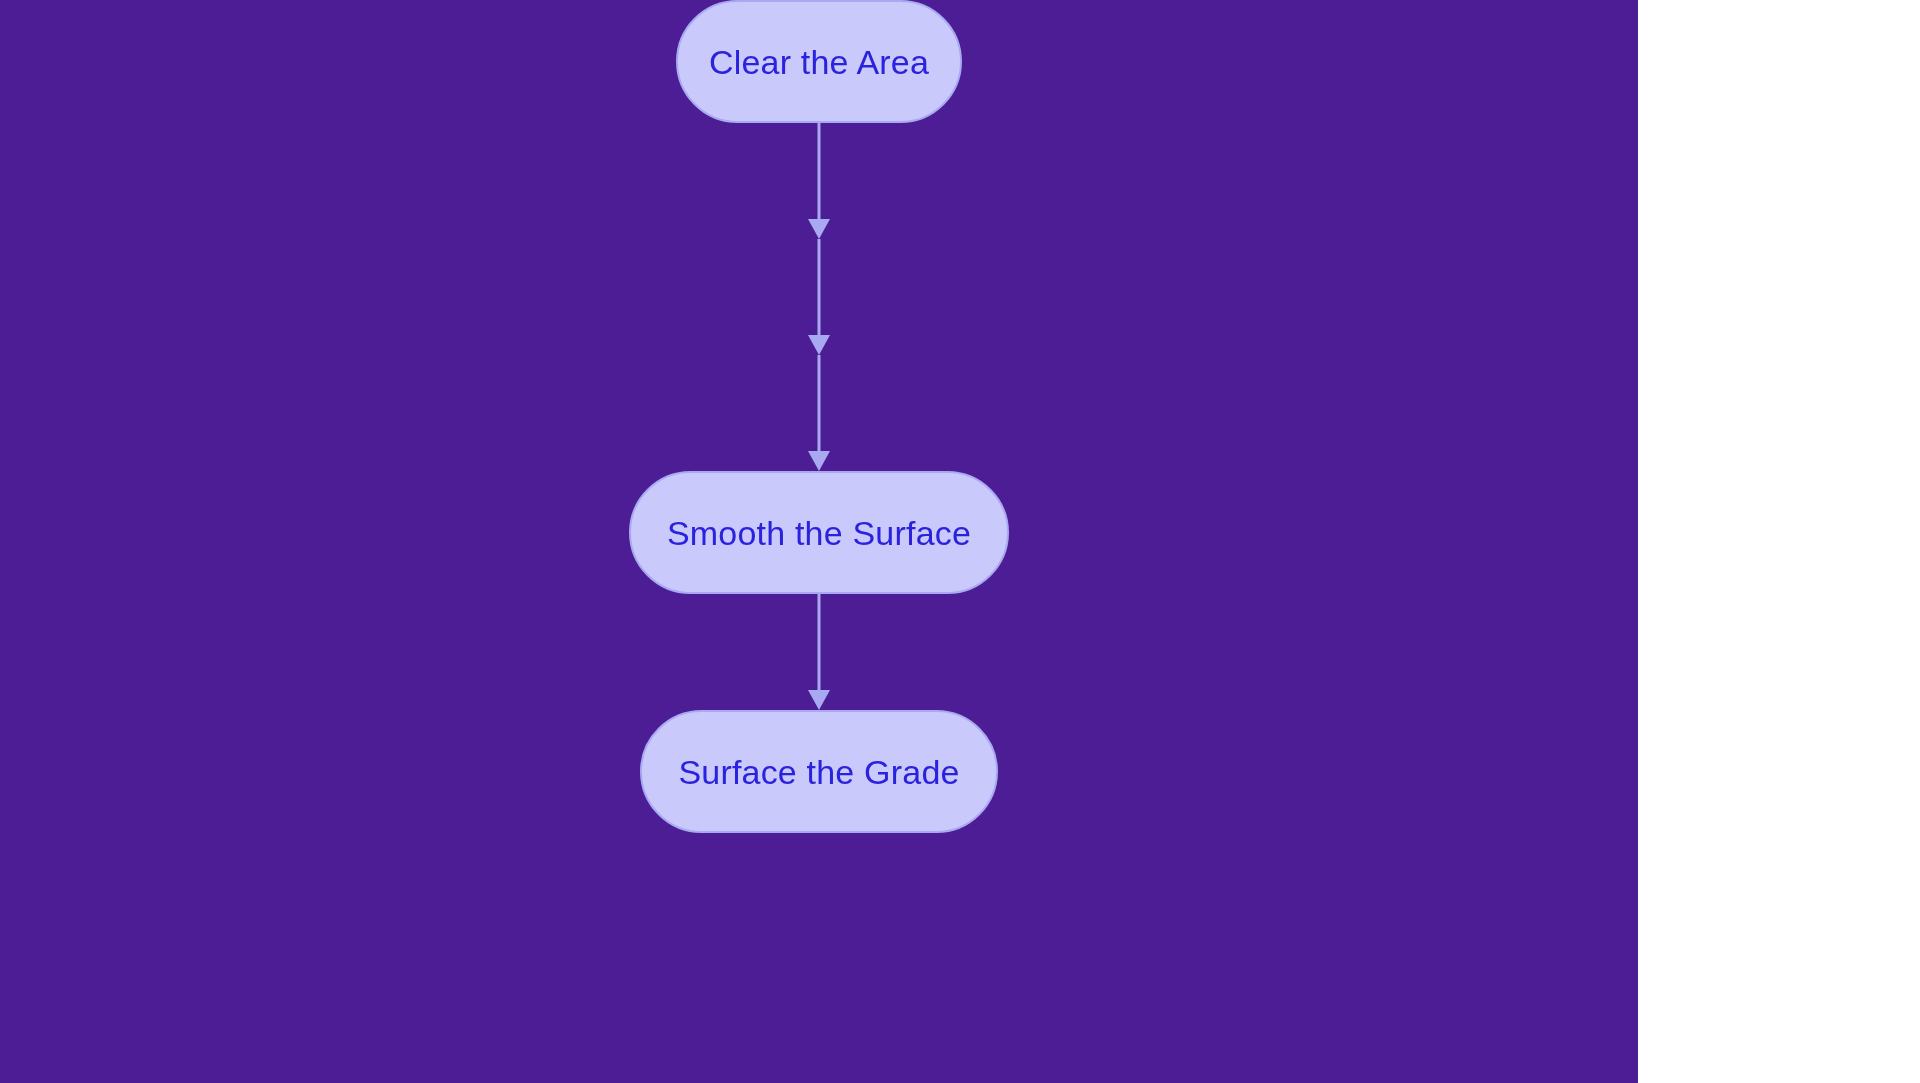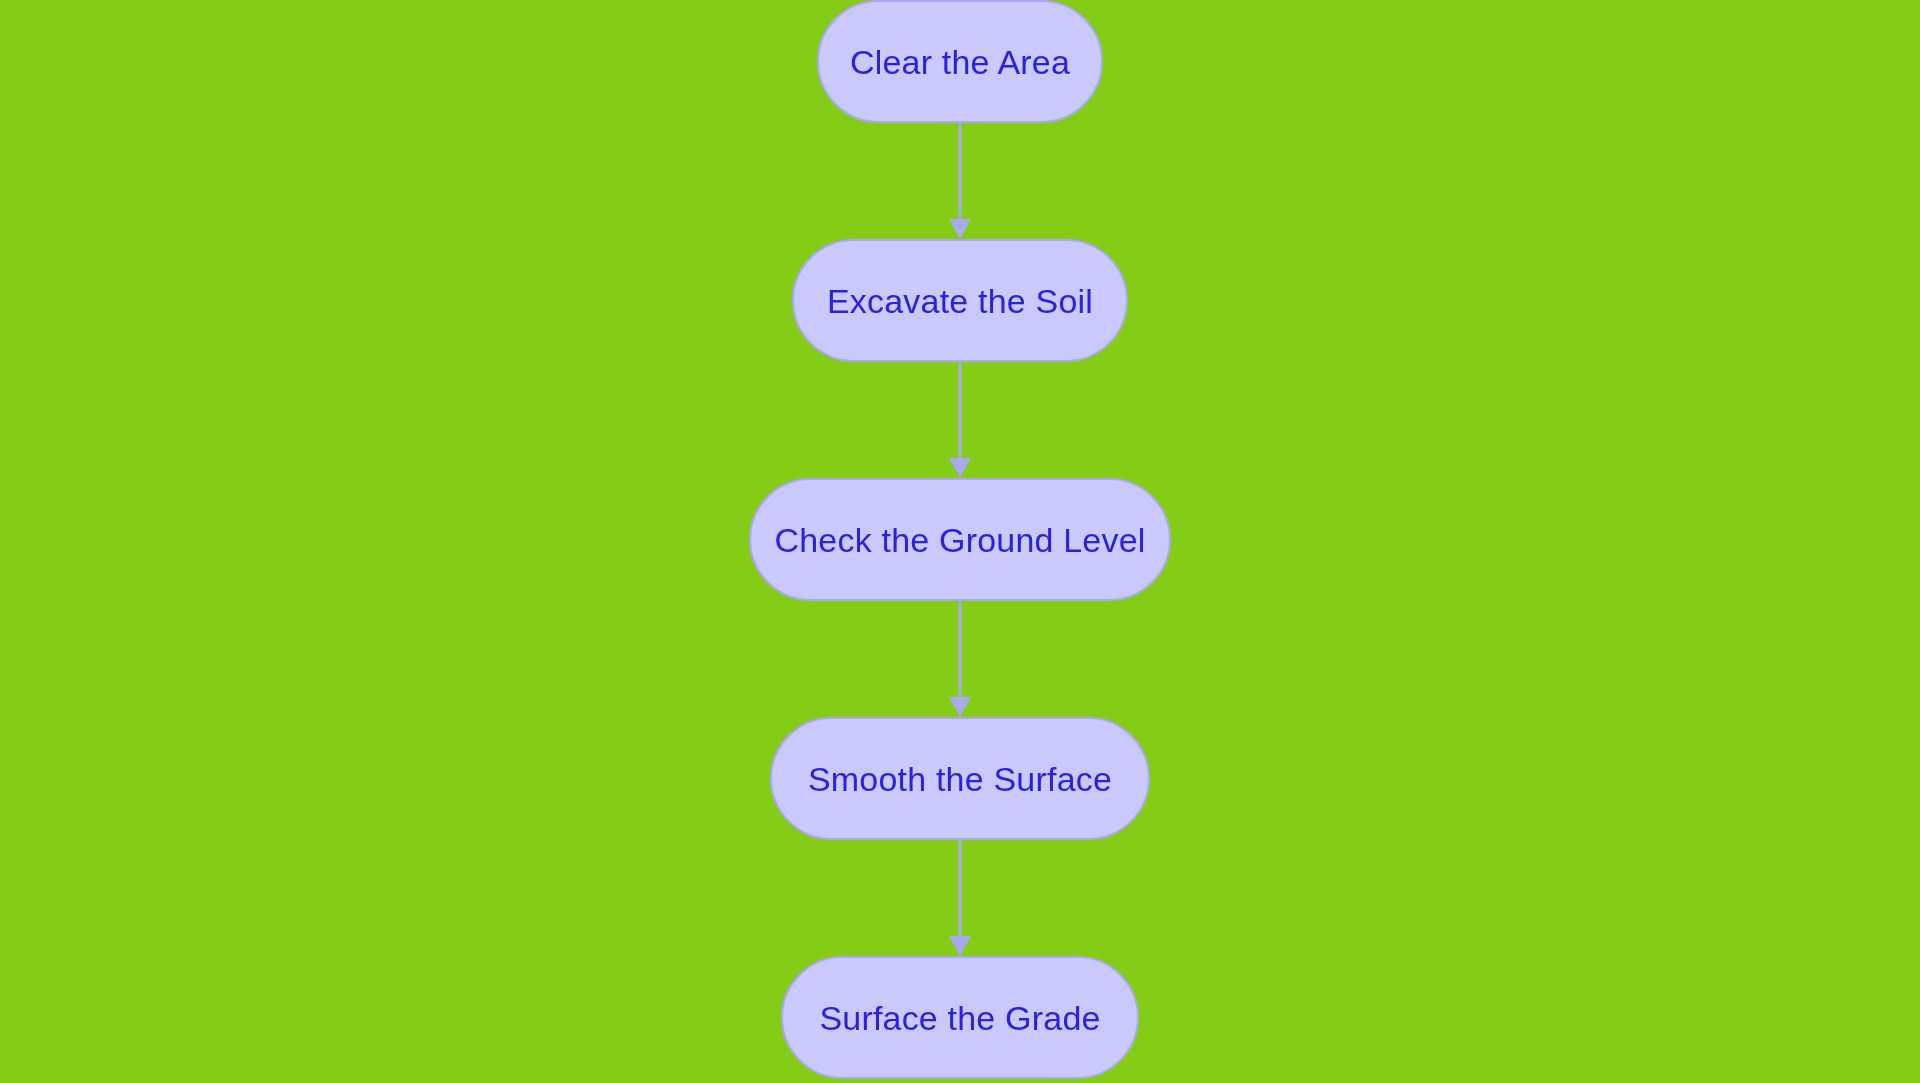--- a/index.html
+++ b/index.html
@@ -10,23 +10,23 @@
   }
   body {
     width: 1920px;
     height: 1083px;
     overflow: hidden;
     font-family: "Liberation Sans", sans-serif;
   }
 
   #flowchart {
     position: relative;
-    width: 1920px;
+    width: 1638px;
     height: 1083px;
-    background: #84cc16;
+    background: #4c1d95;
     display: flex;
     flex-direction: column;
     align-items: center;
   }
 
   
   .node {
     box-sizing: border-box;
     height: 123px;
     border-radius: 61.5px;
@@ -90,32 +90,26 @@
 
   <div class="node w-1">
     <span class="node-label">Clear the Area</span>
   </div>
 
   <div class="connector">
     <div class="line"></div>
     <div class="arrowhead"></div>
   </div>
 
-  <div class="node w-2">
-    <span class="node-label">Excavate the Soil</span>
-  </div>
 
   <div class="connector">
     <div class="line"></div>
     <div class="arrowhead"></div>
   </div>
 
-  <div class="node w-3">
-    <span class="node-label">Check the Ground Level</span>
-  </div>
 
   <div class="connector">
     <div class="line"></div>
     <div class="arrowhead"></div>
   </div>
 
   <div class="node w-4">
     <span class="node-label">Smooth the Surface</span>
   </div>
 

